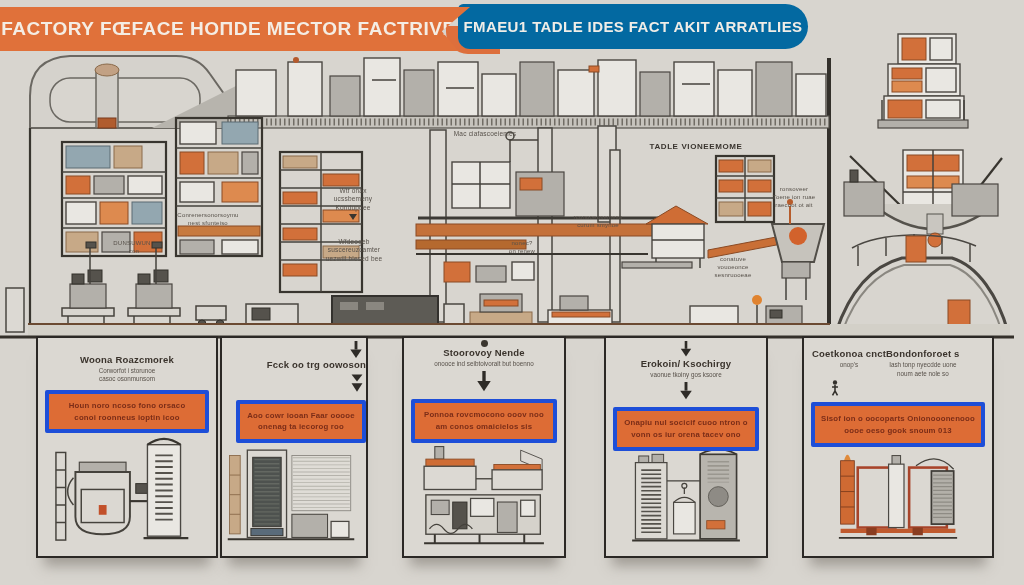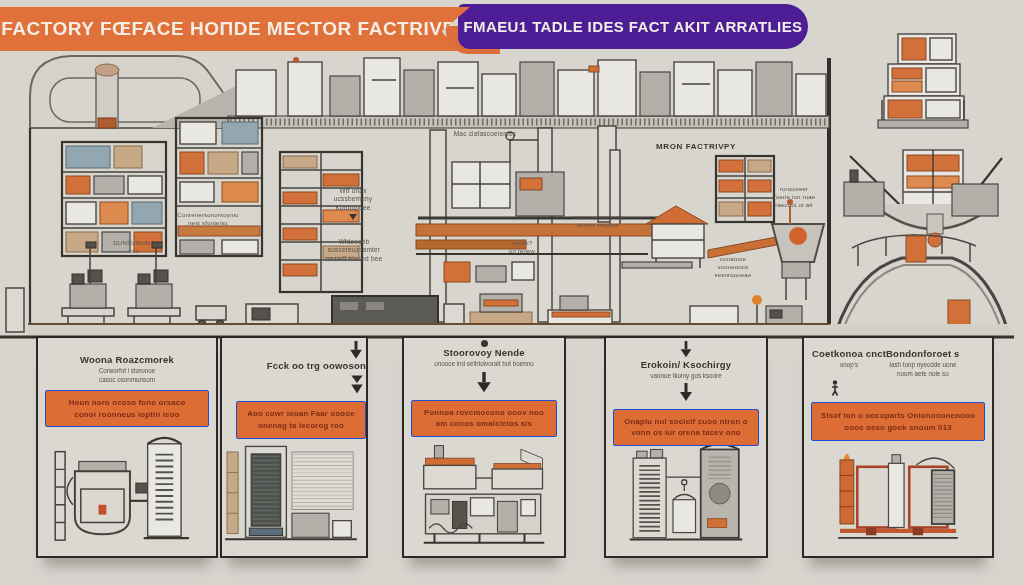--- a/index.html
+++ b/index.html
@@ -4,21 +4,21 @@
 <style>
   html,body{margin:0;padding:0;}
   body{font-family:"Liberation Sans", sans-serif;}
   .stage{position:relative;width:1024px;height:585px;background:#d8d5cf;overflow:hidden;}
 
   
   .banner-orange{position:absolute;left:0;top:7px;width:470px;height:44px;background:#e0713a;
     clip-path:polygon(0 0,100% 0,94% 55%,97.5% 100%,0 100%);display:flex;align-items:center;justify-content:center;z-index:3;}
   .banner-orange span{font-size:19px;font-weight:bold;color:#f4ede4;letter-spacing:.5px;white-space:nowrap;}
   .banner-wedge{position:absolute;left:446px;top:26px;width:54px;height:28px;background:#dd6f3c;border-radius:0 0 0 22px;z-index:1;}
-  .banner-gray{position:absolute;left:458px;top:4px;width:350px;height:45px;background:#4c1d95;
+  .banner-gray{position:absolute;left:458px;top:4px;width:350px;height:45px;background:#0369a1;
     border-radius:6px 26px 26px 14px;display:flex;align-items:center;justify-content:center;z-index:2;}
   .banner-gray span{font-size:15px;font-weight:bold;color:#f0ede7;letter-spacing:.4px;white-space:nowrap;}
 
   
   svg.scene{position:absolute;left:0;top:0;z-index:1;}
   .s{fill:none;stroke:#45423c;stroke-width:1.5;}
   .s2{fill:none;stroke:#38352f;stroke-width:2.2;}
   .lg{fill:#dcd9d3;stroke:#4a4742;stroke-width:1.5;}
   .wg{fill:#e9e7e2;stroke:#4a4742;stroke-width:1.4;}
   .mg{fill:#b3b0aa;stroke:#4a4742;stroke-width:1.2;}
@@ -35,21 +35,21 @@
   .mini-arrow{width:0;height:0;border-left:4px solid transparent;border-right:4px solid transparent;
     border-top:6px solid #3a352f;margin:2px auto 0;}
 
   
   .panel{position:absolute;top:336px;height:222px;border:2.5px solid #2b2825;background:#dbd8d2;
     box-sizing:border-box;display:flex;flex-direction:column;align-items:center;z-index:2;
     box-shadow:0 16px 12px -8px rgba(108,102,93,.5);}
   .panel h3{margin:0;font-size:9.5px;font-weight:bold;color:#3a332c;letter-spacing:.2px;text-align:center;}
   .panel .sub{font-size:6.3px;color:#575049;text-align:center;line-height:1.35;margin-top:2px;}
   .panel .sub span{display:block;}
-  .obox{background:#dd6c35;border:1px solid #1d4ed8;border-radius:2px;margin-top:6px;padding:6px 4px;
+  .obox{background:#dd6c35;border:4px solid #1d4ed8;border-radius:2px;margin-top:6px;padding:6px 4px;
     width:calc(100% - 14px);box-sizing:border-box;text-align:center;}
   .obox span{display:block;font-size:7.8px;font-weight:bold;color:#7b2d18;line-height:1.5;letter-spacing:.2px;}
   .arrow-svg{margin-top:3px;}
   .pm{margin-top:auto;margin-bottom:6px;}
   .pdot{width:7px;height:7px;border-radius:50%;background:#3a362f;margin-top:2px;}
   .hdr-row{display:flex;width:100%;padding:10px 8px 0;box-sizing:border-box;}
   .hdr-col{text-align:center;}
   .worker{margin-top:2px;align-self:flex-start;margin-left:26px;}
 </style>
 </head>
@@ -289,21 +289,21 @@
       <span>ucssbemeny</span>
       <span>Kondupoee</span>
     <div class="mini-arrow"></div>
   </div>
   <div class="slabel" style="left:310px;top:238px;width:88px;">
     <span>Wfdeogeb</span>
       <span>suscereuzcamter</span>
       <span>uezwill blesed bee</span>
   </div>
   <div class="slabel bold" style="left:646px;top:142px;width:100px;">
-    <span>MRON FACTRIVPY</span>
+    <span>TADLE VIONEEMOME</span>
   </div>
   <div class="slabel" style="left:760px;top:186px;width:68px;font-size:6px;">
     <span>ronsoveer</span>
       <span>Toene ion ruae</span>
       <span>raecoot ot ait</span>
   </div>
   <div class="slabel" style="left:700px;top:256px;width:66px;font-size:6px;">
     <span>conatuve</span>
       <span>vouoeonce</span>
       <span>sesnruooeae</span>

